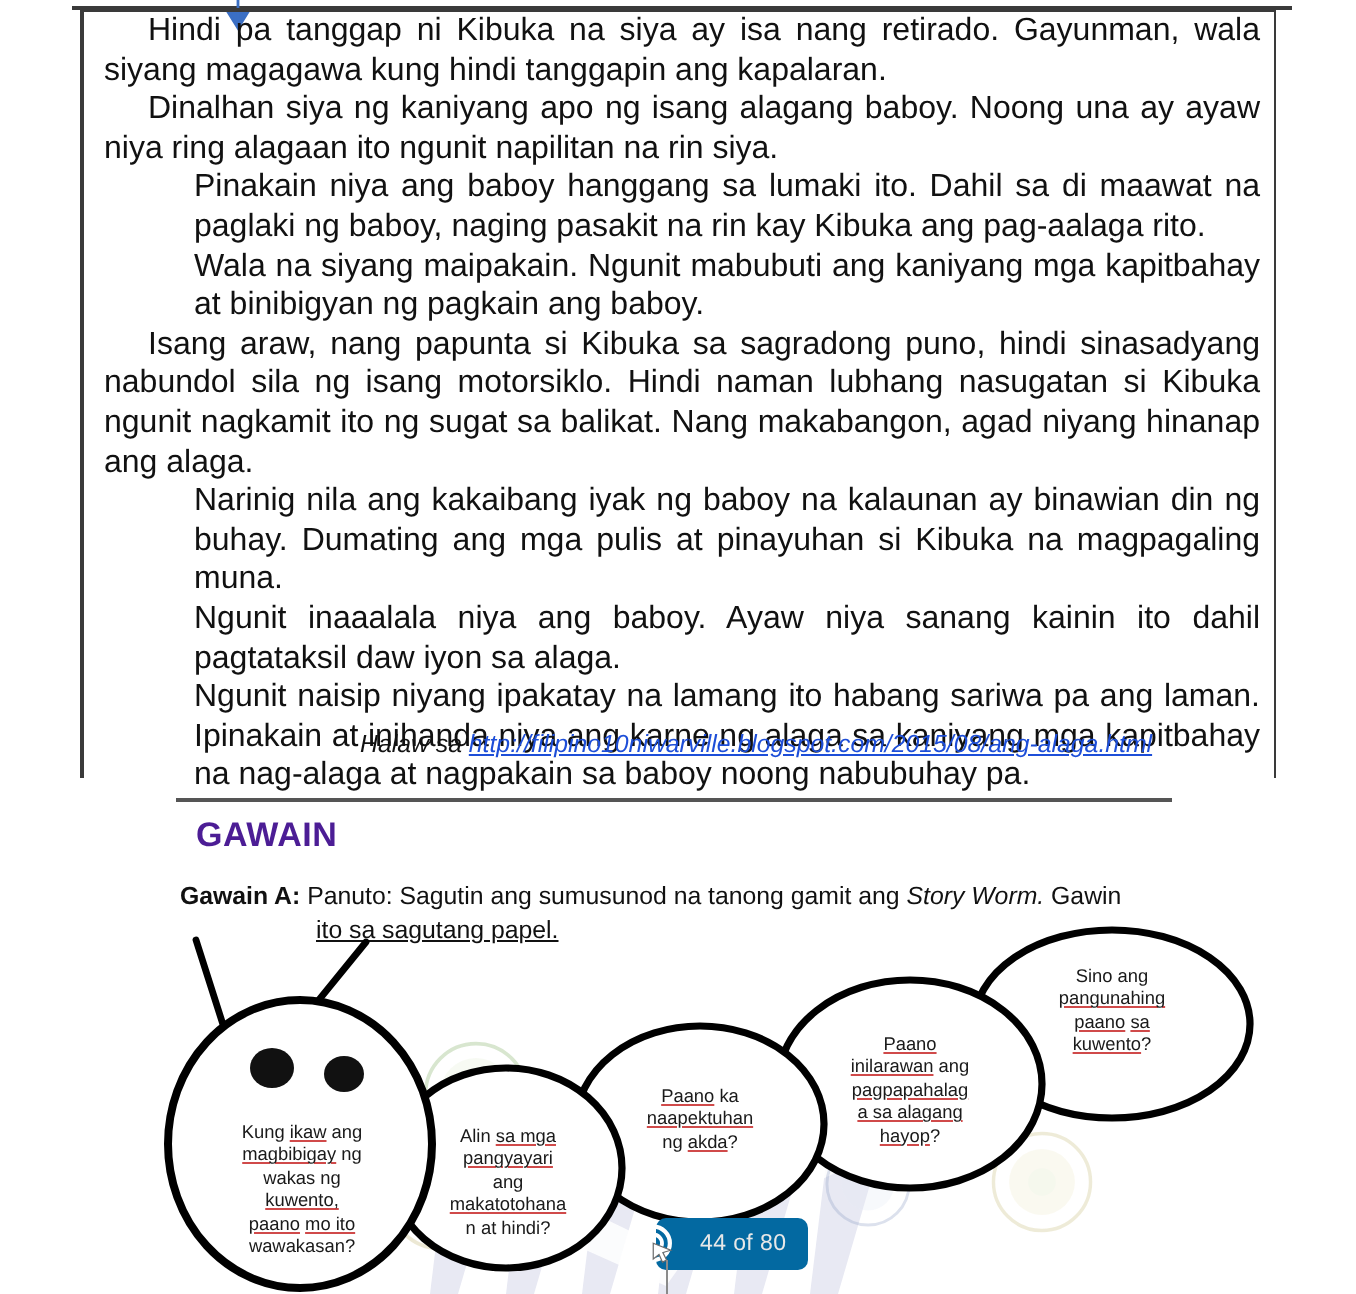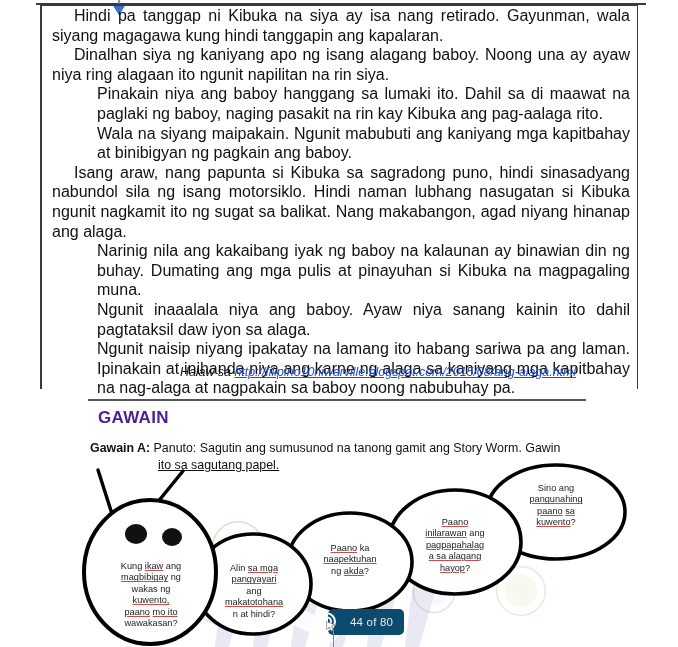--- a/index.html
+++ b/index.html
@@ -105,20 +105,21 @@
     top: 440px;
     width: 500px;
     font-size: 12.4px;
     line-height: 17px;
     color: #111111;
   }
   #gawain-instruction .lbl {
     font-weight: bold;
   }
   #gawain-instruction .ital {
+    font-style: italic;
   }
   #gawain-instruction .line2 {
     display: block;
     padding-left: 68px;
     text-decoration: underline;
   }
 
   
   .seal {
     position: absolute;
@@ -157,21 +158,21 @@
     text-decoration-thickness: 1px;
   }
 
   
   #page-badge {
     position: absolute;
     left: 328px;
     top: 609px;
     height: 26px;
     padding: 0 11px 0 22px;
-    background: #0c4a6e;
+    background: #0369a1;
     border-radius: 5px;
     display: flex;
     align-items: center;
     color: #e8e8e8;
     font-size: 11.5px;
     letter-spacing: 0.2px;
   }
   #cursor-icon {
     position: absolute;
     left: 317px;

